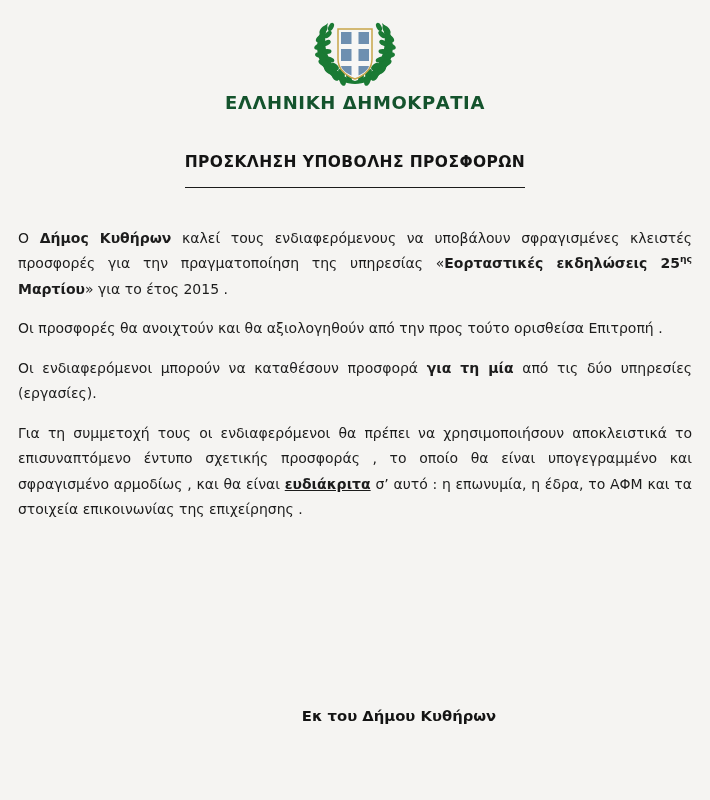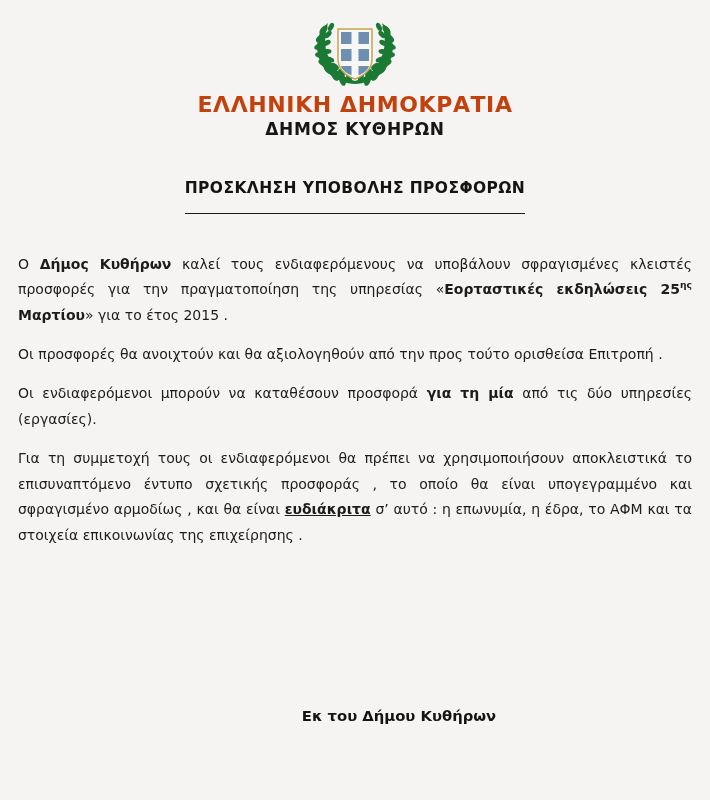--- a/index.html
+++ b/index.html
@@ -32,25 +32,25 @@
   .emblem {
     width: 96px;
     height: 72px;
     margin: 0 auto;
     display: block;
   }
   .org-lines {
     margin-top: 2px;
   }
   .org-line-1 {
-    font-size: 22px;
+    font-size: 18px;
     font-weight: bold;
     letter-spacing: 0.6px;
     line-height: 1.22;
-    color: #c2410c;
+    color: #14532d;
   }
   .org-line-2 {
     font-size: 17px;
     font-weight: bold;
     letter-spacing: 0.6px;
     line-height: 1.22;
     color: #161616;
   }
 
   
@@ -163,21 +163,20 @@
         <rect x="103" y="28" width="21" height="24"></rect>
         <rect x="68" y="62" width="21" height="24"></rect>
         <rect x="103" y="62" width="21" height="24"></rect>
         <path d="M68 96 C70 104 78 110 89 115 V96 Z"></path>
         <path d="M124 96 C122 104 114 110 103 115 V96 Z"></path>
       </g>
     </svg>
 
     <div class="org-lines">
       <div class="org-line-1">ΕΛΛΗΝΙΚΗ ΔΗΜΟΚΡΑΤΙΑ</div>
-      <div class="org-line-2">ΔΗΜΟΣ ΚΥΘΗΡΩΝ</div>
     </div>
   </div>
 
   <div class="doc-title-wrap">
     <span class="doc-title">ΠΡΟΣΚΛΗΣΗ ΥΠΟΒΟΛΗΣ ΠΡΟΣΦΟΡΩΝ</span>
   </div>
 
   <div class="body-copy">
 
     <p class="para"><span>Ο </span><span class="b">Δήμος Κυθήρων</span><span>  καλεί τους ενδιαφερόμενους να υποβάλουν σφραγισμένες κλειστές προσφορές για την πραγματοποίηση της υπηρεσίας «</span><span class="b">Εορταστικές εκδηλώσεις 25</span><sup class="ord">ης</sup><span class="b"> Μαρτίου</span><span>» για το έτος 2015 .</span></p>

